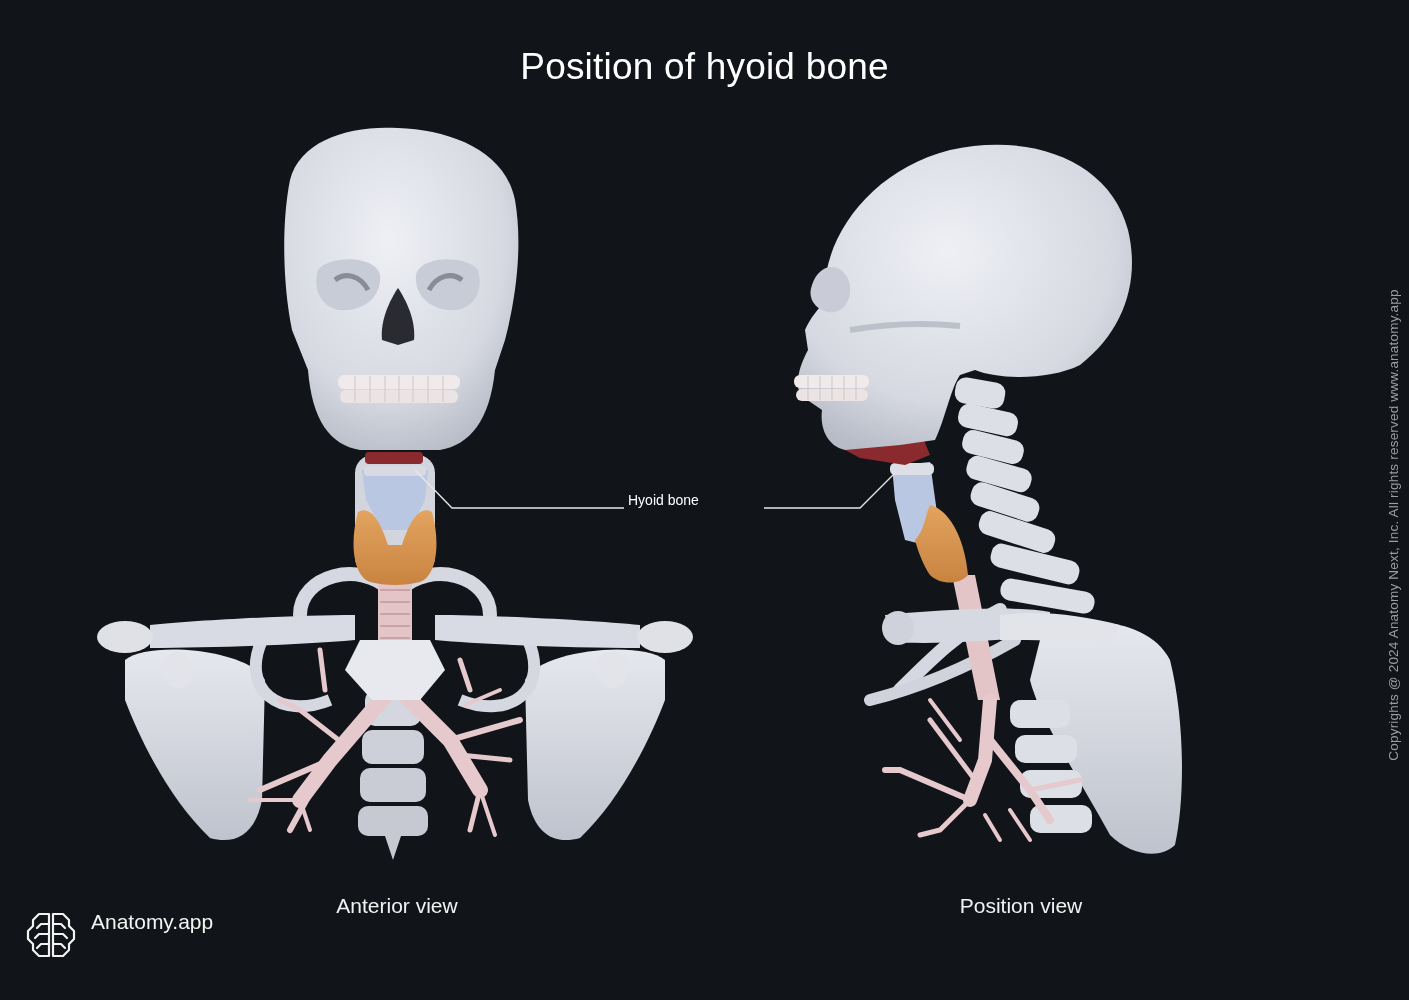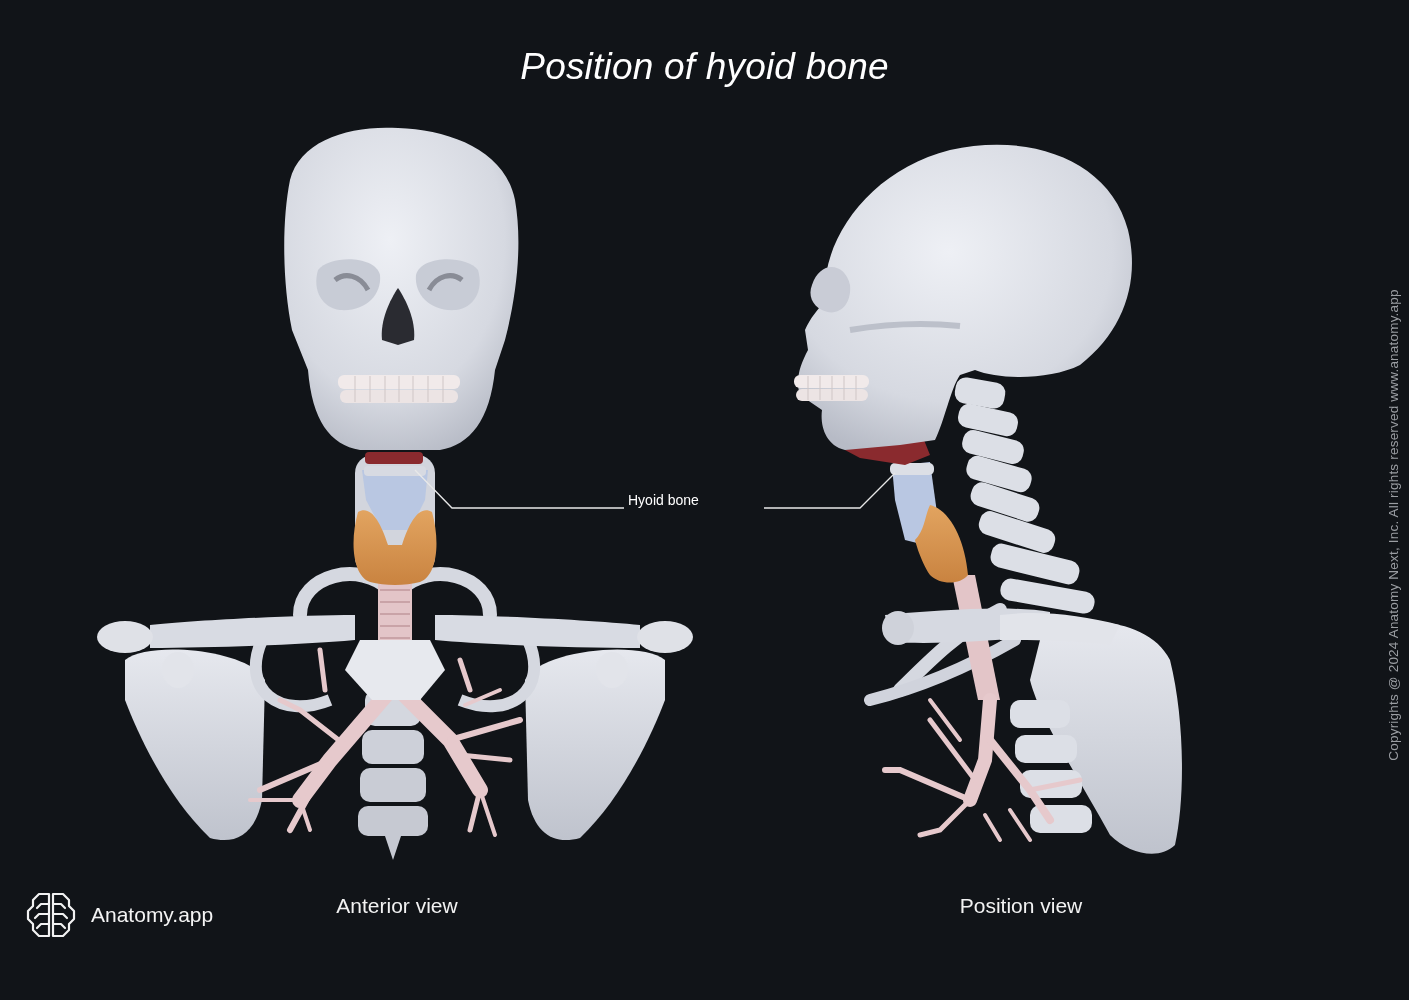--- a/index.html
+++ b/index.html
@@ -5,36 +5,36 @@
   html, body { margin: 0; padding: 0; }
   body {
     width: 1409px; height: 1000px;
     background: #111418;
     position: relative; overflow: hidden;
     font-family: "Liberation Sans", "DejaVu Sans", sans-serif;
     color: #ffffff;
   }
   .title {
     position: absolute; left: 0; width: 1409px; top: 46px;
-    text-align: center; font-size: 37px; font-weight: 500; letter-spacing: 0.2px; font-style: italic;
+    text-align: center; font-size: 37px; font-weight: 500; letter-spacing: 0.2px;
   }
   .caption {
     position: absolute; top: 894px; font-size: 21px; color: #f2f2f2;
     transform: translateX(-50%); white-space: nowrap;
   }
   .label {
     position: absolute; left: 628px; top: 492px; font-size: 14px; color: #ffffff; white-space: nowrap;
   }
   .copyright {
     position: absolute; left: 1393px; top: 525px;
     transform: translate(-50%, -50%) rotate(-90deg);
     font-size: 13.5px; color: #9b9ea3; white-space: nowrap; letter-spacing: 0.2px;
   }
   .brand {
-    position: absolute; left: 25px; top: 890px; height: 50px; display: flex; align-items: center;
+    position: absolute; left: 25px; top: 910px; height: 50px; display: flex; 
   }
   .brand-text { margin-left: 14px; font-size: 21px; color: #f4f4f4; }
   svg.art { position: absolute; left: 0; top: 0; }
 </style>
 </head>
 <body>
 
 <div class="title">Position of hyoid bone</div>
 
 <svg class="art" width="1409" height="1000" viewBox="0 0 1409 1000">

